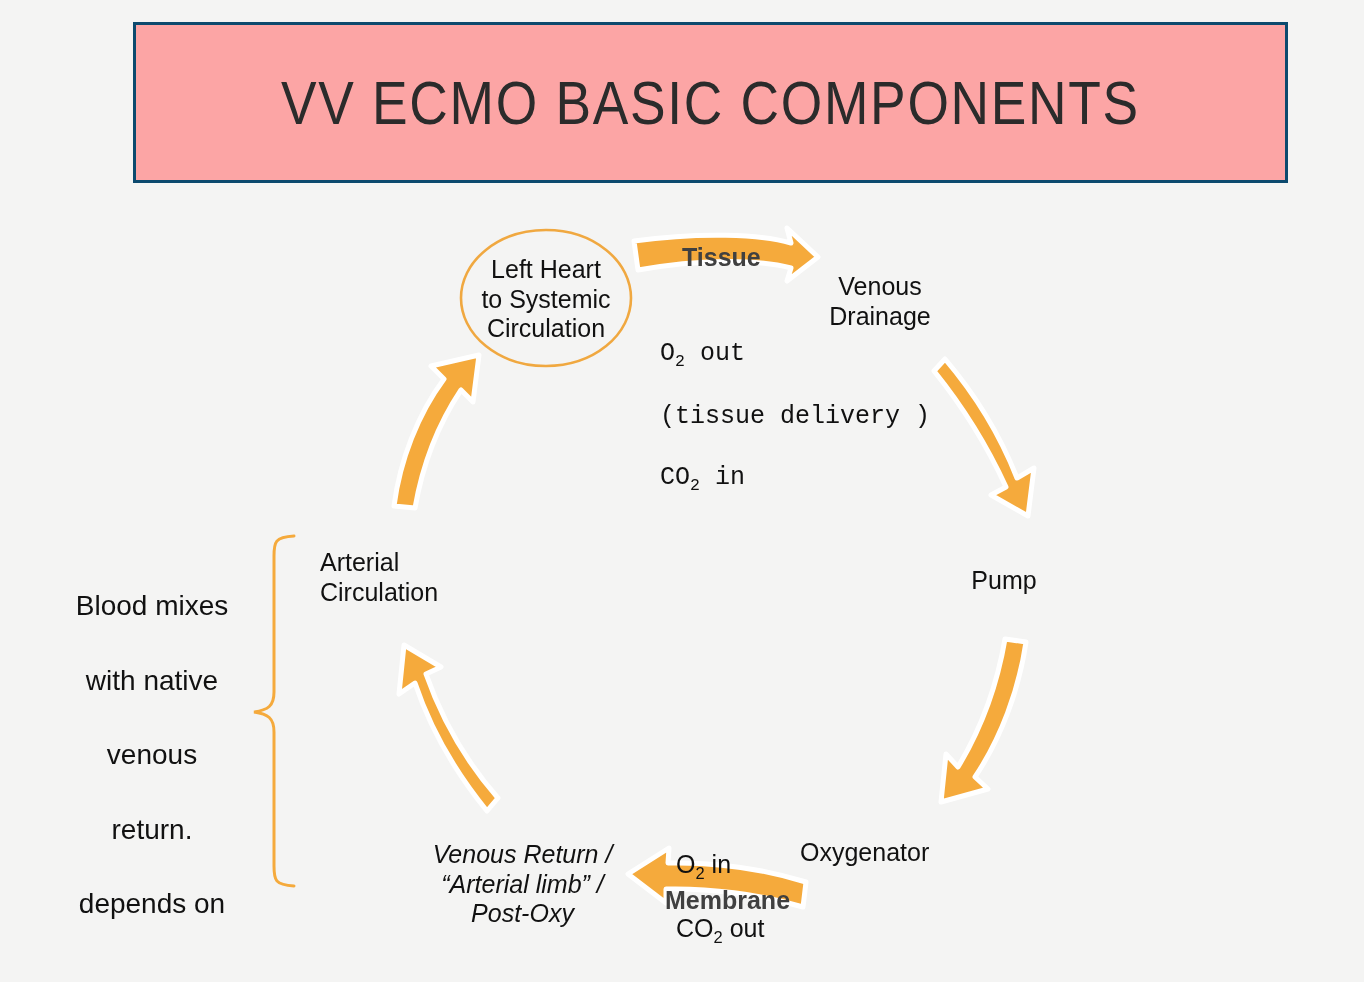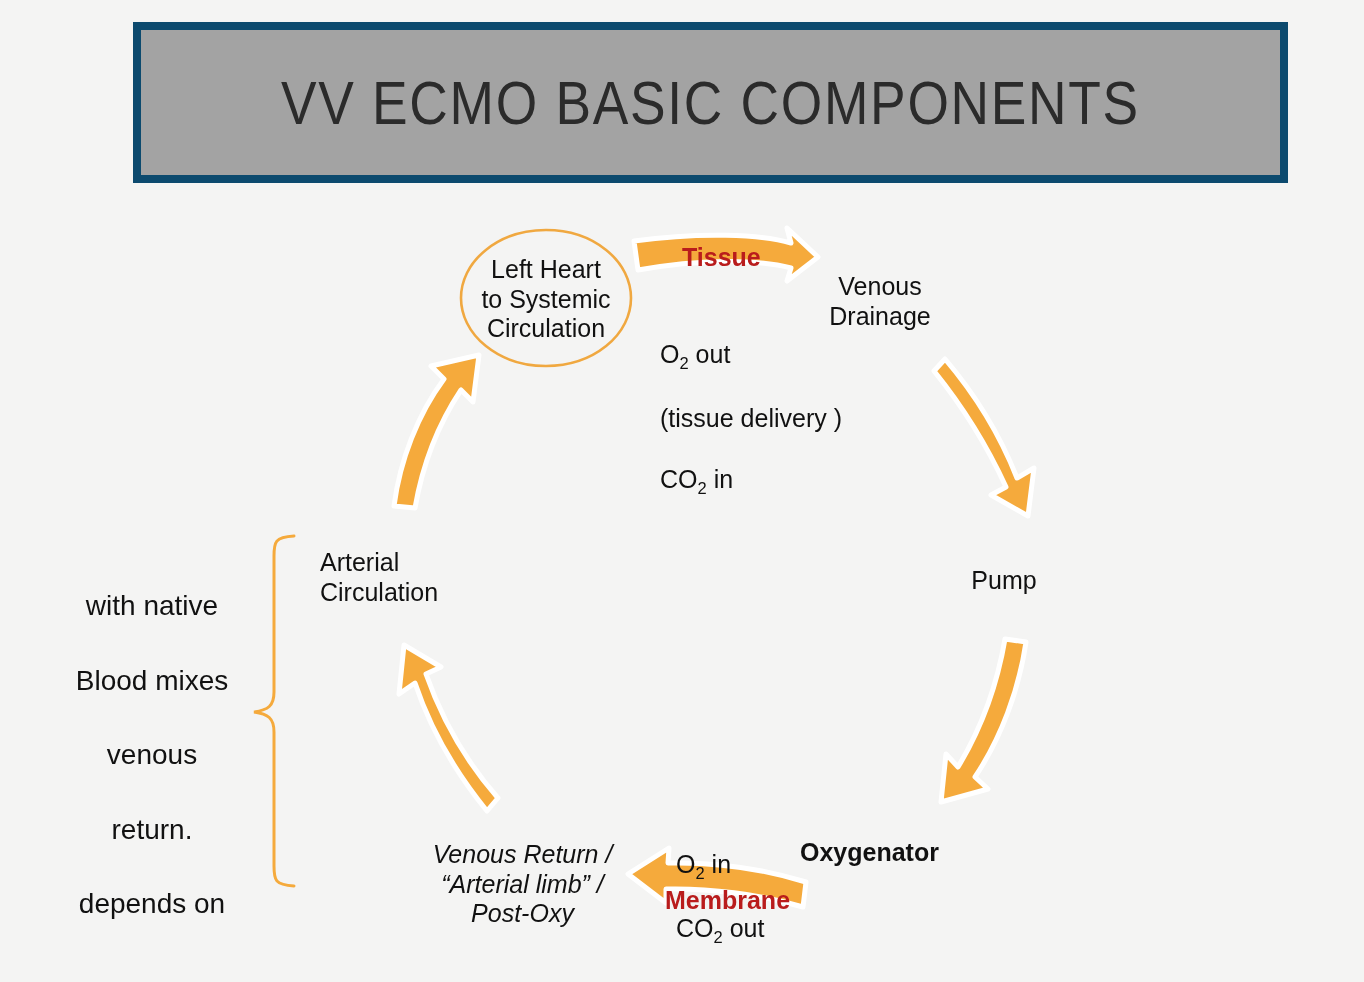--- a/index.html
+++ b/index.html
@@ -16,22 +16,22 @@
     overflow: hidden;
   }
 
   
   #title-box {
     position: absolute;
     left: 133px;
     top: 22px;
     width: 1155px;
     height: 161px;
-    background: #a3a3a3;
-    border: 8px solid #0c4a6e;
+    background: #fca5a5;
+    border: 3px solid #0c4a6e;
     box-sizing: border-box;
     display: flex;
     align-items: center;
     justify-content: center;
   }
   #title-text {
     font-family: "Liberation Sans Narrow", "Liberation Sans", sans-serif;
     font-size: 62px;
     letter-spacing: 2px;
     color: #2b2b2b;
@@ -62,44 +62,44 @@
   }
   .gas-label {
     position: absolute;
     color: #111111;
     font-size: 25px;
     line-height: 1.22;
     white-space: pre-line;
   }
   .arrow-label {
     position: absolute;
-    color: #b91c1c;
+    color: #404040;
     font-size: 25px;
     font-weight: 700;
     white-space: nowrap;
   }
   .side-note {
     position: absolute;
     color: #111111;
     font-size: 28px;
     line-height: 1.33;
     text-align: center;
     white-space: pre-line;
   }
   sub { font-size: 0.66em; }
 
   
   #label-left-heart   { left: 466px; top: 255px; width: 160px; }
   #label-venous-drain { left: 805px; top: 272px; width: 150px; }
   #label-pump         { left: 939px; top: 566px; width: 130px; }
-  #label-oxygenator   { left: 800px; top: 838px; width: 175px; text-align: left; font-weight: bold;}
+  #label-oxygenator   { left: 800px; top: 838px; width: 175px; text-align: left;}
   #label-venous-ret   { left: 415px; top: 840px; width: 215px; font-style: italic; }
   #label-pulmonary    { left: 320px; top: 548px; width: 160px; text-align: left;}
 
-  #gas-top    { left: 660px; top: 308px; text-align: left; }
+  #gas-top    { left: 660px; top: 308px; text-align: left; font-family: Liberation Mono, monospace; }
   #gas-bottom { left: 676px; top: 818px; text-align: left; }
 
   #arrow-label-tissue   { left: 682px; top: 243px; }
   #arrow-label-membrane { left: 665px; top: 886px; }
 
   #side-note-text { left: 62px; top: 550px; width: 180px; }
 </style>
 </head>
 <body>
 
@@ -216,22 +216,22 @@
 
   <div class="gas-label" id="gas-bottom">
     <div><span>O</span><sub>2</sub><span> in</span></div>
     <div><span>CO</span><sub>2</sub><span> out</span></div>
   </div>
 
   <div class="arrow-label" id="arrow-label-tissue">Tissue</div>
   <div class="arrow-label" id="arrow-label-membrane">Membrane</div>
 
   <div class="side-note" id="side-note-text">
+    <div>Blood mixes</div>
     <div>with native</div>
-    <div>Blood mixes</div>
     <div>venous</div>
     <div>return.</div>
     <div>depends on</div>
     
     
   </div>
 
 </div>
 
 </body></html>

